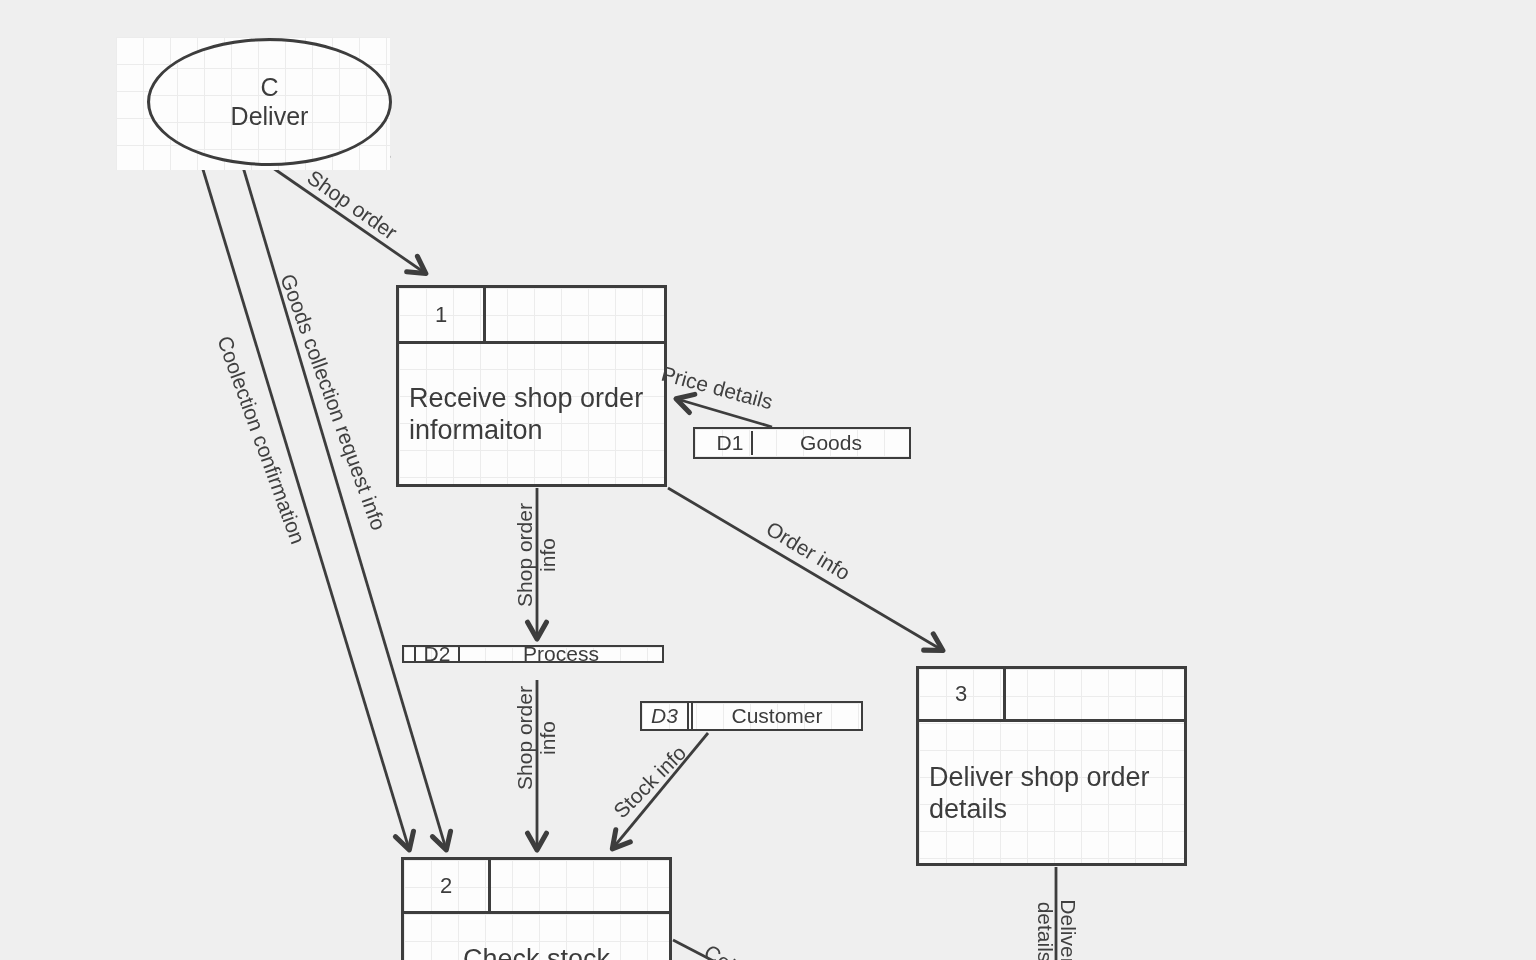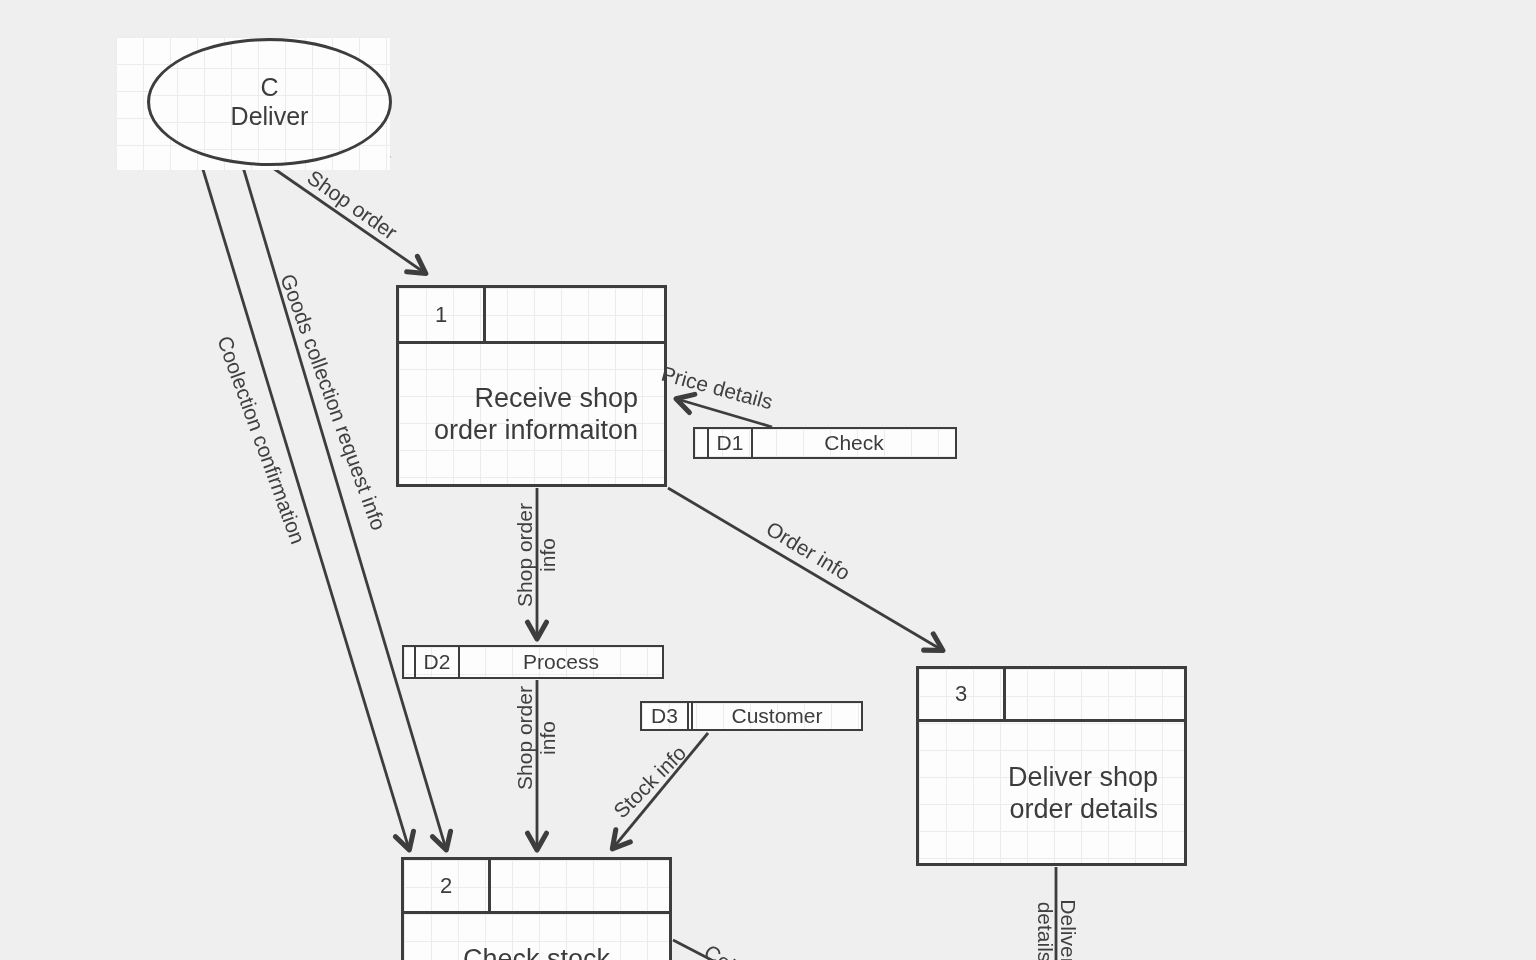--- a/index.html
+++ b/index.html
@@ -28,47 +28,47 @@
     border:3px solid #3d3d3d;box-sizing:border-box;display:flex;flex-direction:column;
   }
   .process .hdr{
     display:flex;border-bottom:3px solid #3d3d3d;box-sizing:border-box;
   }
   .process .hdr .num{
     width:33%;border-right:3px solid #3d3d3d;box-sizing:border-box;
     display:flex;align-items:center;justify-content:center;font-size:22px;
   }
   .process .body{
-    flex:1;display:flex;align-items:center;justify-content:center;text-align:right;
-    font-size:27px;line-height:32px;padding:0 26px;box-sizing:border-box;
+    flex:1;display:flex;align-items:center;justify-content:center;text-align:left;
+    font-size:27px;line-height:32px;padding:0 10px;box-sizing:border-box;
   }
   #process-1{left:396px;top:285px;width:271px;height:202px;}
   #process-1 .hdr{height:56px;}
   #process-2{left:401px;top:857px;width:271px;height:150px;}
   #process-2 .hdr{height:54px;}
   #process-3{left:916px;top:666px;width:271px;height:200px;}
   #process-3 .hdr{height:53px;}
   
   .dstore{
     border:2px solid #3d3d3d;box-sizing:border-box;display:flex;align-items:stretch;
     font-size:21px;
   }
   .dstore .cell{display:flex;align-items:center;justify-content:center;box-sizing:border-box;}
   .dstore .edge{border-right:2px solid #3d3d3d;}
   .dstore .id{border-right:2px solid #3d3d3d;}
   .dstore .gap{border-right:2px solid #3d3d3d;}
   .dstore .nm{flex:1;}
-  #dstore-1{left:693px;top:427px;width:264px;height:32px;}
+  #dstore-1{left:693px;top:427px;width:218px;height:32px;align-items:center;}
   #dstore-1 .edge{width:14px;}
   #dstore-1 .id{width:44px;}
-  #dstore-2{left:402px;top:645px;width:262px;height:34px;}
+  #dstore-2{left:402px;top:645px;width:262px;height:18px;}
   #dstore-2 .edge{width:12px;}
   #dstore-2 .id{width:44px;}
   #dstore-3{left:640px;top:701px;width:223px;height:30px;}
-  #dstore-3 .id{width:47px;}
+  #dstore-3 .id{width:47px;font-style:italic;}
   #dstore-3 .gap{width:4px;background:#fdfdfd;}
   
   .flabel{
     position:absolute;white-space:nowrap;font-size:21px;color:#404040;
     transform-origin:center center;
   }
   .vlabel{
     position:absolute;display:flex;flex-direction:column;align-items:center;
     font-size:21px;line-height:23px;color:#404040;white-space:nowrap;
   }
@@ -134,21 +134,21 @@
   <div class="abs gridbg process" id="process-3">
     <div class="hdr">
       <div class="num">3</div>
     </div>
     <div class="body">Deliver shop order details</div>
   </div>
 
   <div class="abs gridbg dstore" id="dstore-1">
     <div class="cell edge"></div>
     <div class="cell id">D1</div>
-    <div class="cell nm">Check</div>
+    <div class="cell nm">Goods</div>
   </div>
 
   <div class="abs gridbg dstore" id="dstore-2">
     <div class="cell edge"></div>
     <div class="cell id">D2</div>
     <div class="cell nm">Process</div>
   </div>
 
   <div class="abs gridbg dstore" id="dstore-3">
     <div class="cell id">D3</div>

